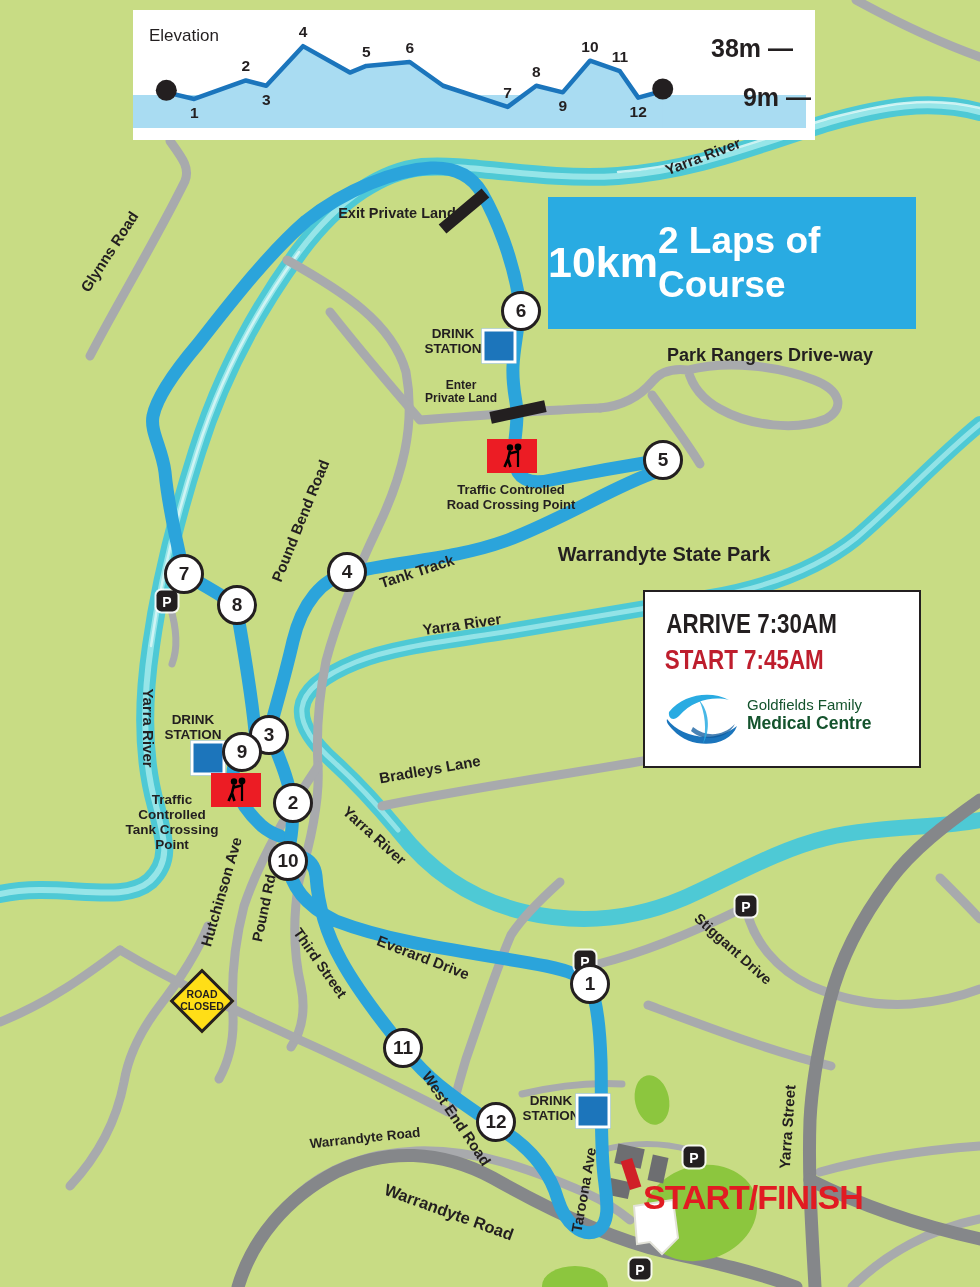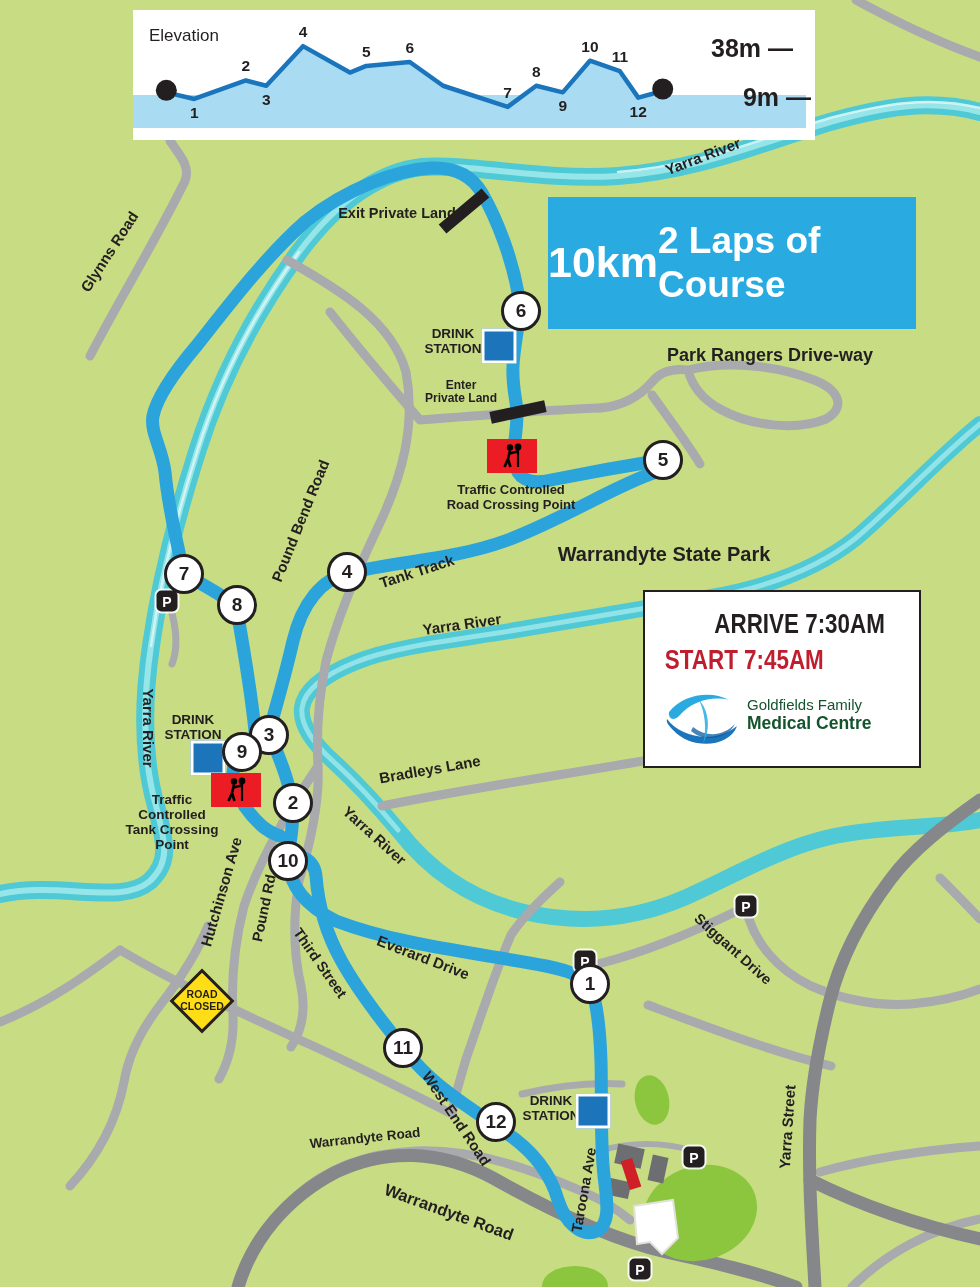--- a/index.html
+++ b/index.html
@@ -32,21 +32,21 @@
   .ylab{position:absolute;left:560px;width:118px;text-align:right;font-size:25px;font-weight:800;}
   
   #title-box{position:absolute;left:548px;top:197px;width:368px;height:132px;background:#29ABE2;
       display:flex;flex-direction:row;align-items:center;justify-content:center;color:#fff;font-weight:800;}
   #title-box .l1{font-size:43px;line-height:1.1;}
   #title-box .l2{font-size:37px;line-height:1.2;}
   
   #info-box{position:absolute;left:643px;top:590px;width:278px;height:178px;background:#fff;
       border:2.5px solid #231F20;box-sizing:border-box;}
   .cond{display:inline-block;transform:scaleX(.8);transform-origin:center;white-space:nowrap;}
-  #info-arrive{position:absolute;left:0;width:100%;top:16px;text-align:center;font-size:28px;font-weight:800;color:#231F20;padding-left:18px;}
+  #info-arrive{position:absolute;left:0;width:100%;top:16px;font-size:28px;font-weight:800;color:#231F20;}
   #info-start{position:absolute;left:0;width:100%;top:52px;font-size:28px;font-weight:800;color:#BE1E2D;}
   #clinic{position:absolute;left:102px;top:104px;color:#14532d;line-height:1.15;}
   #clinic .c1{font-size:15px;font-weight:500;}
   #clinic .c2{font-size:17.5px;font-weight:800;}
   #swoosh{position:absolute;left:18px;top:94px;}
   #start-finish{position:absolute;left:643px;top:1178px;font-size:34px;font-weight:800;color:#E11B22;white-space:nowrap;letter-spacing:-1px;}
 </style>
 </head>
 <body>
 
@@ -239,14 +239,15 @@
   <div class="cp" style="left:663px;top:460px;">5</div>
   <div class="cp" style="left:521px;top:311px;">6</div>
   <div class="cp" style="left:184px;top:574px;">7</div>
   <div class="cp" style="left:237px;top:605px;">8</div>
   <div class="cp" style="left:242px;top:752px;">9</div>
   <div class="cp" style="left:288px;top:861px;">10</div>
   <div class="cp" style="left:403px;top:1048px;">11</div>
   <div class="cp" style="left:496px;top:1122px;">12</div>
 
   <div class="sb" style="left:631px;top:1174px;"></div>
+  <div id="start-finish">START/FINISH</div>
 
 </div>
 
 </body></html>

